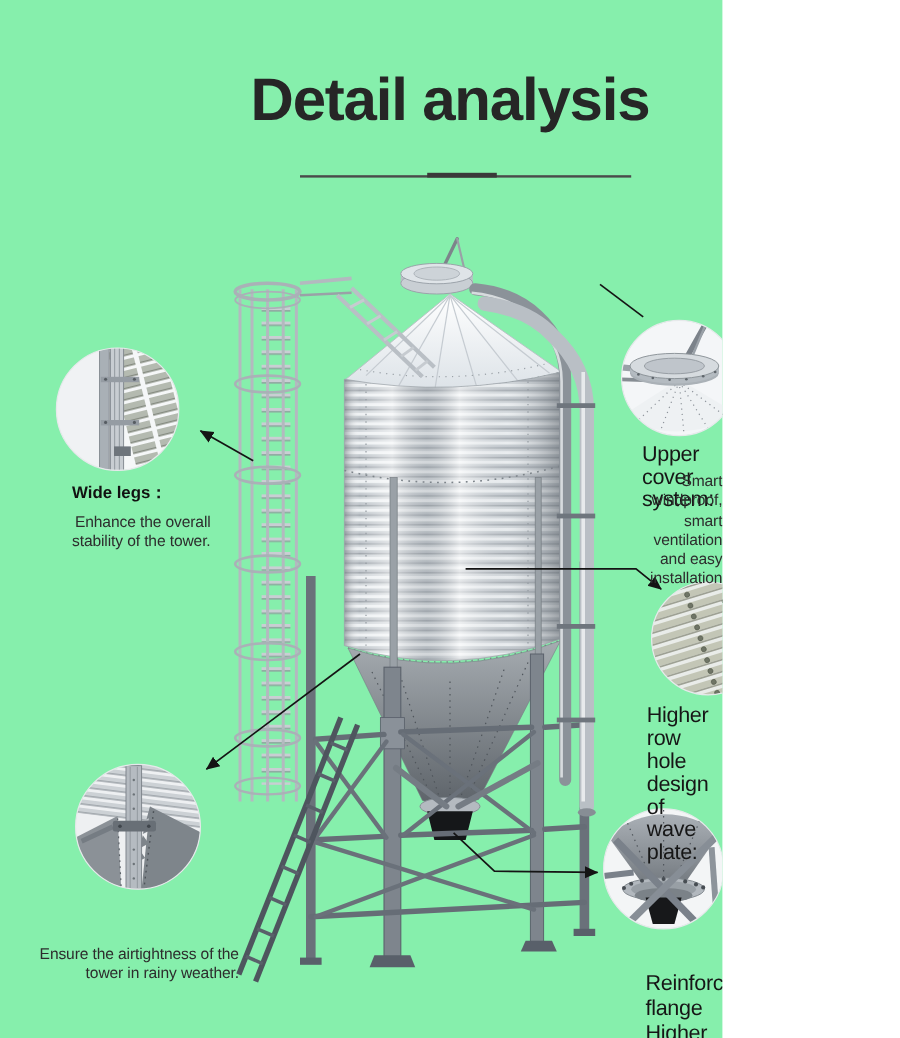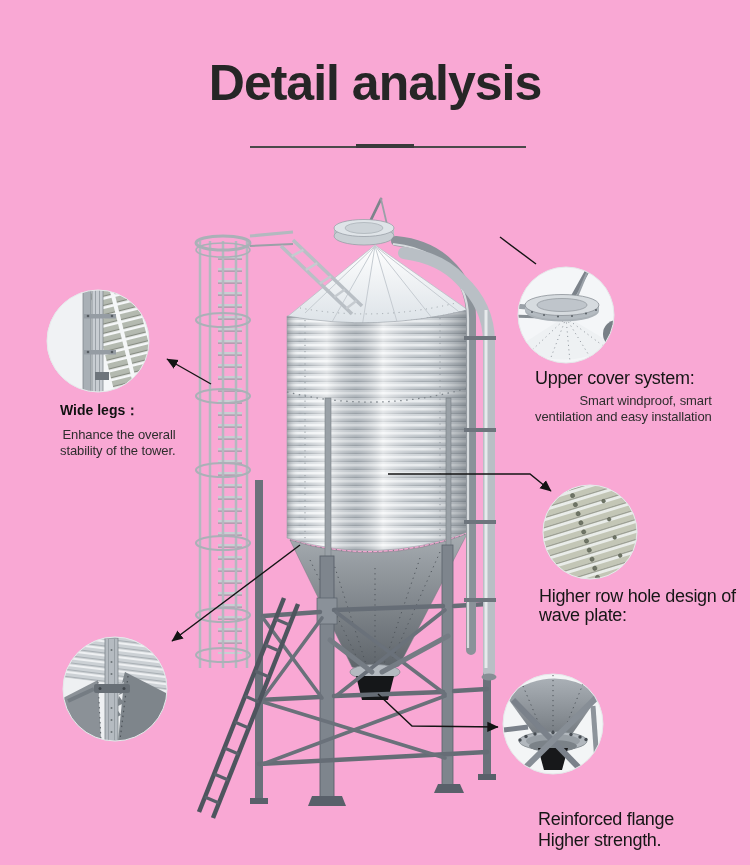--- a/index.html
+++ b/index.html
@@ -1,16 +1,16 @@
 <!DOCTYPE html>
 <html><head>
 <meta charset="utf-8">
 <style>
   html,body{margin:0;padding:0;background:#fff;}
-  .canvas{position:relative;width:750px;height:865px;background:#f9a8d4;overflow:hidden;
+  .canvas{position:relative;width:602px;height:865px;background:#86efac;overflow:hidden;
           font-family:"Liberation Sans",sans-serif;}
   .title{position:absolute;top:56px;left:0;width:750px;text-align:center;
          font-size:50px;font-weight:700;letter-spacing:-1px;color:#262626;line-height:1.1;}
   .divider{position:absolute;top:146px;left:250px;width:276px;height:1.5px;background:#4a4a4a;}
   .divider-thick{position:absolute;top:144px;left:356px;width:58px;height:4px;background:#3a3a3a;}
   .stage{position:absolute;inset:0;}
   .callout{position:absolute;white-space:pre-line;}
   .co-head{color:#161616;font-size:18px;font-weight:400;line-height:1.06;letter-spacing:-0.3px;}
   .co-head-bold{color:#111;font-size:14px;font-weight:700;line-height:1.1;letter-spacing:0;}
   .co-body{color:#2d2d2d;font-size:13px;font-weight:400;line-height:1.25;letter-spacing:-0.1px;text-align:right;}
@@ -420,17 +420,19 @@
   <div class="callout co-head" style="left:535px;top:369px;">Upper cover system:</div>
 
   <div class="callout co-body" style="left:60px;top:427px;">Enhance the overall
 stability of the tower.</div>
   <div class="callout co-body" style="left:535px;top:393px;">Smart windproof, smart
 ventilation and easy installation</div>
 
   <div class="callout co-head" style="left:539px;top:587px;">Higher row hole design of
 wave plate:</div>
 
+  <div class="callout co-body" style="left:33px;top:787px;">Ensure the airtightness of the
+tower in rainy weather.</div>
 
   <div class="callout co-head co-head-flange" style="left:538px;top:809px;">Reinforced flange
 Higher strength.</div>
 
 </div>
 
 </body></html>

